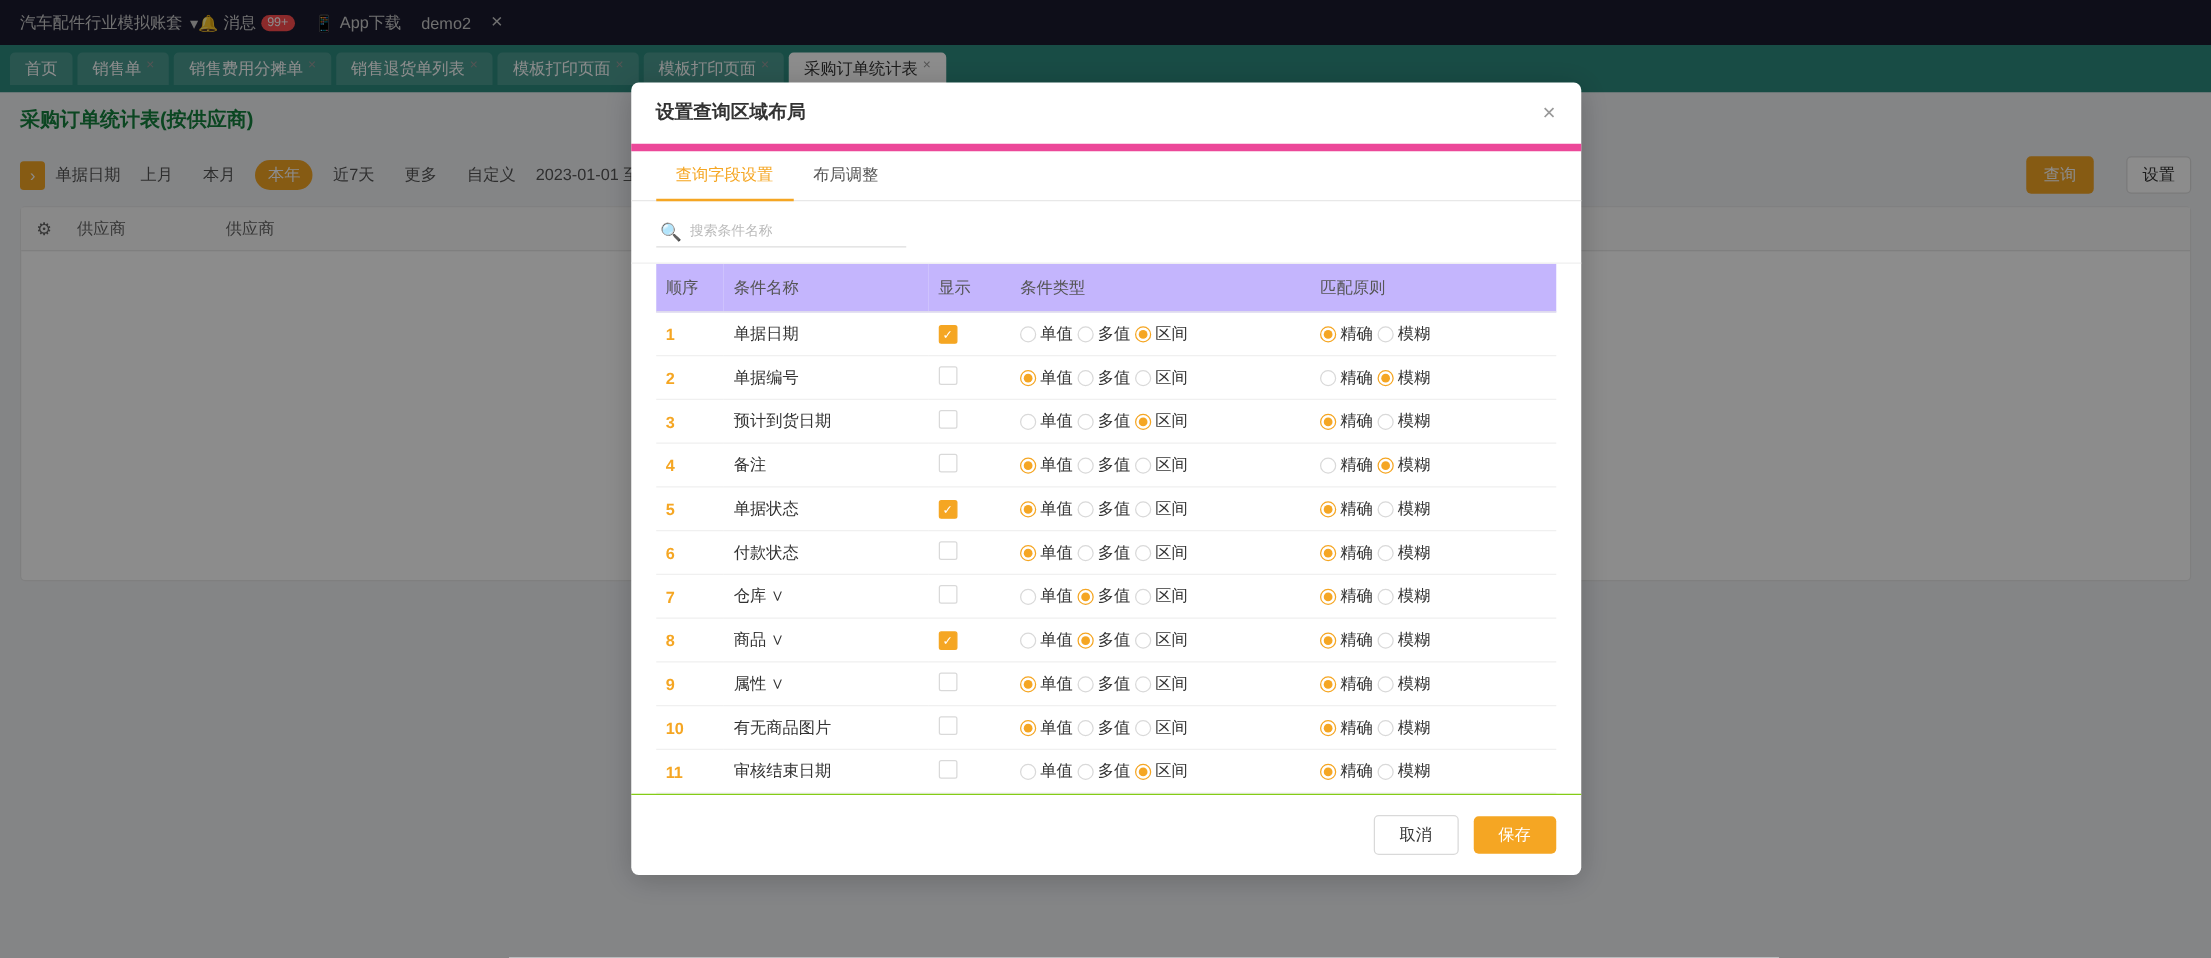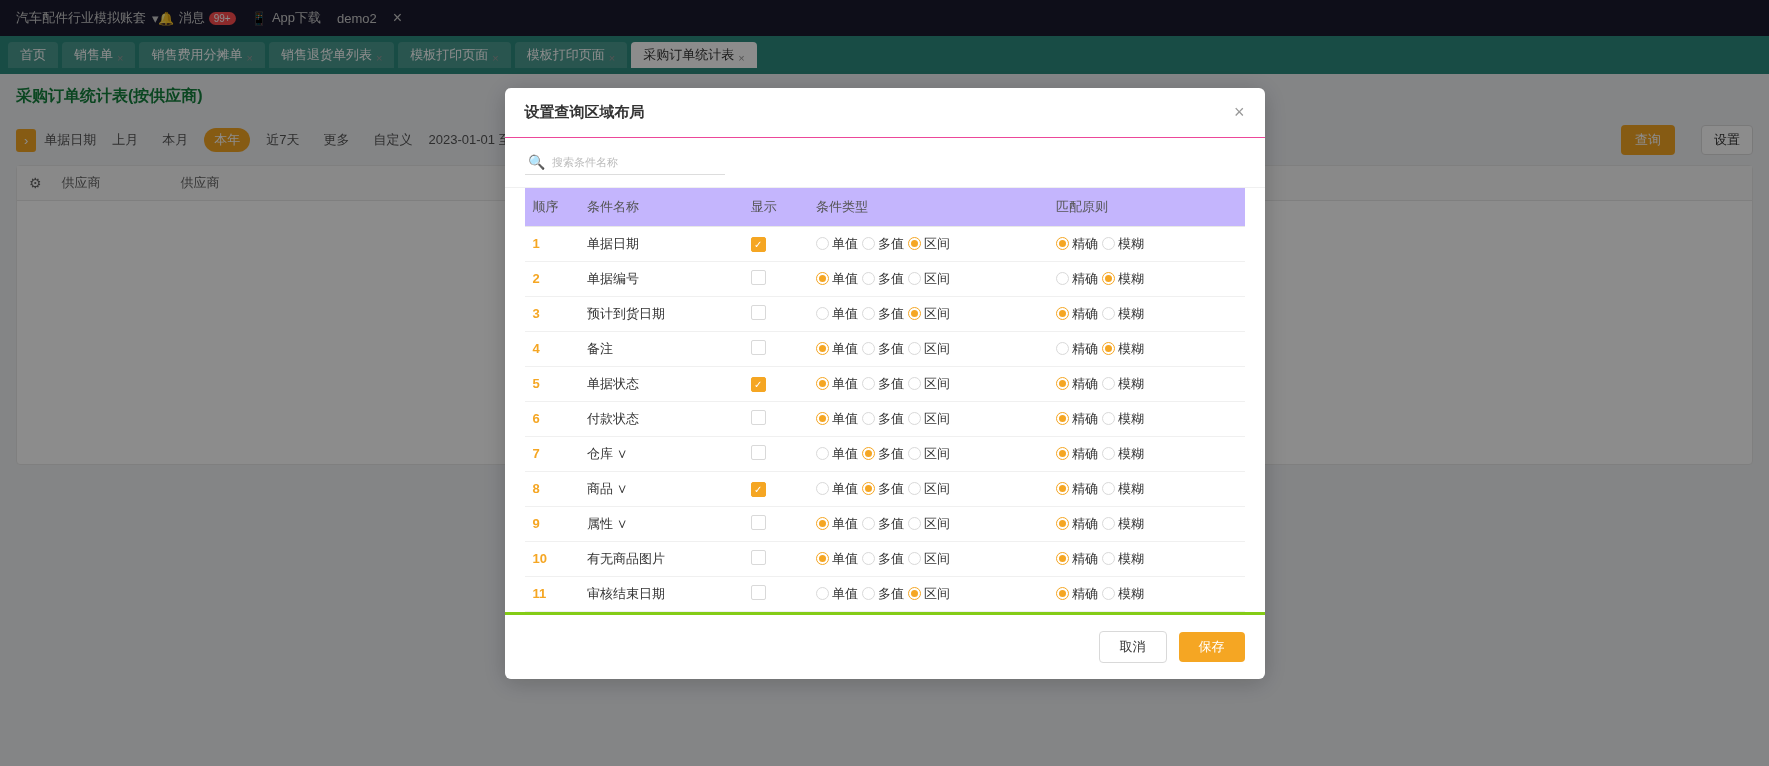--- a/index.html
+++ b/index.html
@@ -29,21 +29,21 @@
       gap: 4px;
     }
     .tab-item {
       background: rgba(255,255,255,0.15);
       color: white;
       padding: 4px 12px;
       border-radius: 4px 4px 0 0;
       font-size: 13px;
       cursor: pointer;
       display: flex;
-      align-items: flex-end;
+      align-items: flex-start;
       gap: 4px;
     }
     .tab-item.active { background: white; color: #333; }
     .tab-item .tab-close { font-size: 11px; color: #999; }
 
     
     .page-content {
       background: #f0f2f5;
       padding: 12px 16px;
       position: relative;
@@ -98,24 +98,23 @@
       background: white;
       border-radius: 6px;
       width: 760px;
       max-height: 680px;
       display: flex;
       flex-direction: column;
       box-shadow: 0 4px 24px rgba(0,0,0,0.2);
     }
     .modal-header {
       display: flex;
-      align-items: center;
       justify-content: space-between;
       padding: 14px 20px;
-      border-bottom: 1px solid #ec4899;
+      border-bottom: 6px solid #ec4899;
     }
     .modal-title { font-size: 15px; font-weight: bold; color: #333; }
     .modal-close { cursor: pointer; color: #999; font-size: 18px; }
 
     
     .modal-tabs {
       display: flex;
       gap: 0;
       padding: 0 20px;
       border-bottom: 1px solid #e8e8e8;
@@ -222,21 +221,21 @@
       border-radius: 50%;
       background: #f5a623;
     }
 
     
     .modal-footer {
       display: flex;
       justify-content: flex-end;
       align-items: center;
       padding: 16px 20px;
-      border-top: 3px solid #84cc16;
+      border-top: 1px solid #84cc16;
       gap: 12px;
     }
     .btn-cancel {
       background: white;
       color: #333;
       border: 1px solid #d9d9d9;
       border-radius: 4px;
       padding: 6px 20px;
       cursor: pointer;
       font-size: 13px;
@@ -353,20 +352,28 @@
 </div>
 
 <div class="modal-overlay">
   <div class="modal">
 
     <div class="modal-header">
       <span class="modal-title">设置查询区域布局</span>
       <span class="modal-close">×</span>
     </div>
 
+    <div class="modal-tabs">
+      <div class="modal-tab active">
+        <span>查询字段设置</span>
+      </div>
+      <div class="modal-tab">
+        <span>布局调整</span>
+      </div>
+    </div>
 
     <div class="modal-search">
       <div class="search-box">
         <span style="color:#bbb;font-size:14px;">🔍</span>
         <input type="text" placeholder="搜索条件名称" style="">
       </div>
     </div>
 
     <div class="modal-table-container">
       <table class="modal-table">

